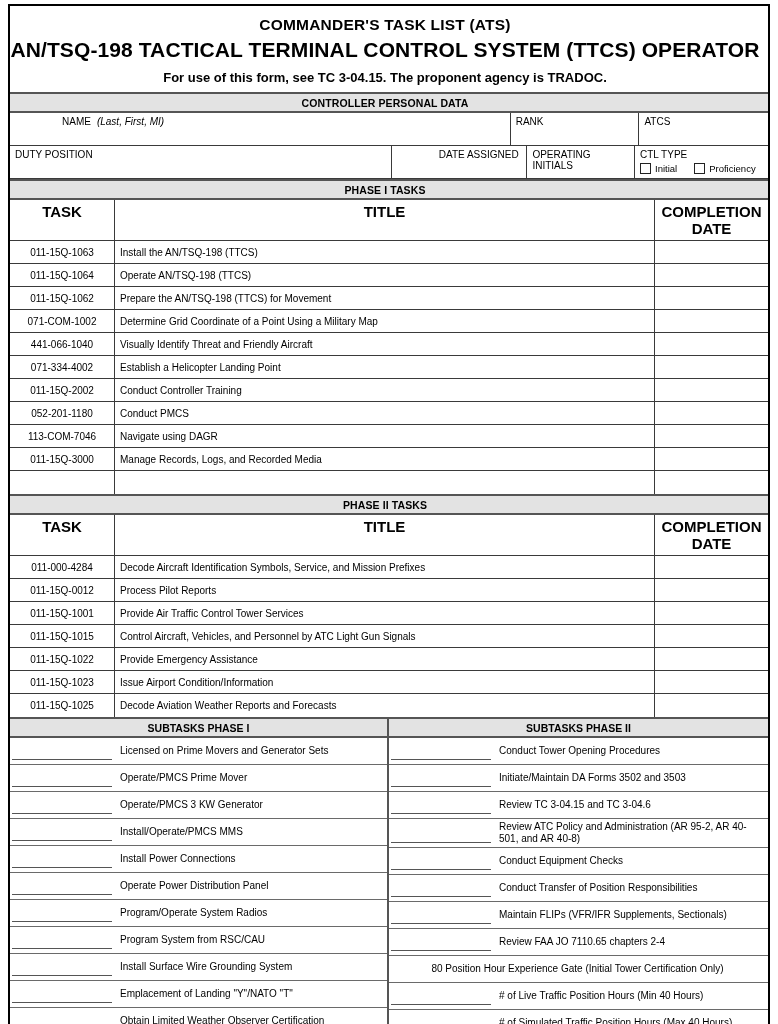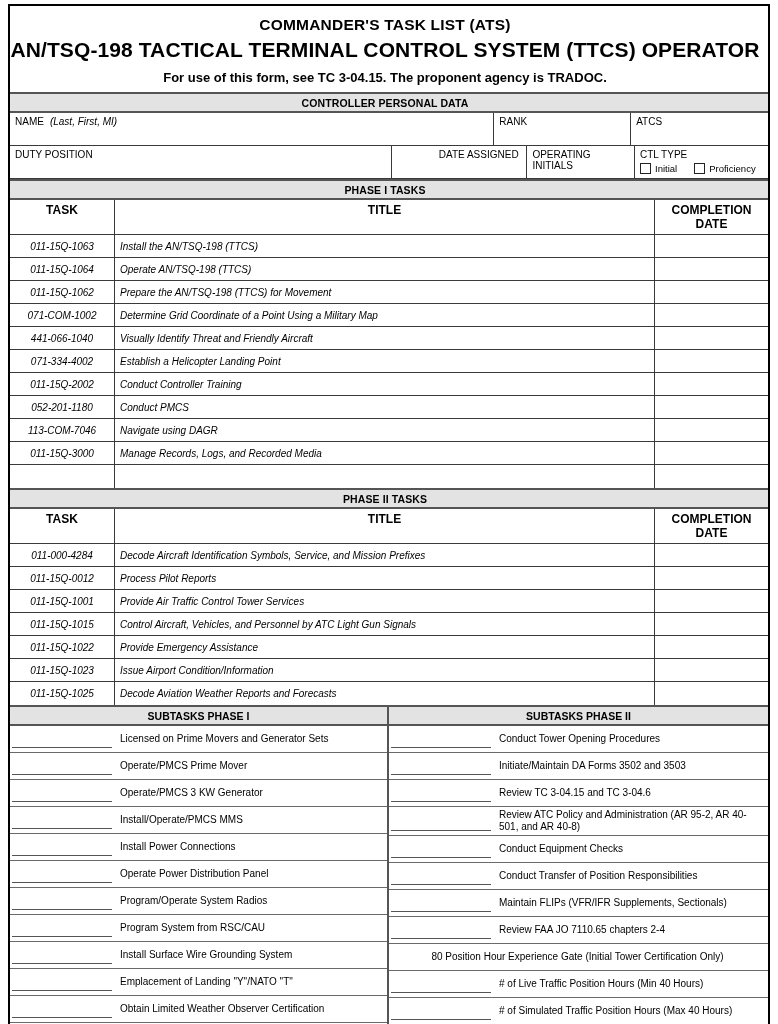--- a/index.html
+++ b/index.html
@@ -70,21 +70,21 @@
 
   .pd-cell {
     border-right: 1px solid #3a3a3a;
     padding: 3px 4px 3px 5px;
     font-size: 10px;
     min-height: 32px;
     position: relative;
   }
   .pd-cell:last-child { border-right: none; }
 
-  .pd-name   { width: 496px; }
+  .pd-name   { width: 496px; margin-left: 47px; }
   .pd-rank   { width: 140px; }
   .pd-atcs   { width: 140px; }
 
   .pd-duty   { width: 410px; }
   .pd-date   { width: 100px; margin-left: 42px; }
   .pd-init   { width: 115px; }
   .pd-ctl    { width: 133px; padding-bottom: 2px; }
 
   .ital { font-style: italic; }
   .nm-label { margin-right: 6px; }
@@ -117,29 +117,29 @@
   .th, .td {
     border-right: 1px solid #3a3a3a;
     font-size: 10px;
     padding: 4px 5px;
   }
   .th:last-child, .td:last-child { border-right: none; }
 
   .th {
     font-weight: bold;
     text-align: center;
-    font-size: 12px;
+    font-size: 15px;
     padding: 3px 5px;
   }
 
   .col-task  { width: 105px; text-align: center; }
   .col-title { width: 540px; }
   .col-date  { width: 113px; }
 
-  .tr-body { min-height: 23px; font-style: italic; }
+  .tr-body { min-height: 23px; }
   .tr-body .td { display: flex; align-items: center; }
   .tr-body .col-task  { justify-content: center; }
   .tr-body .col-title { justify-content: flex-start; }
 
   
   .sub-head-row {
     display: flex;
     background: #e3e3e3;
     border-top: 2px solid #555;
     border-bottom: 2px solid #555;

